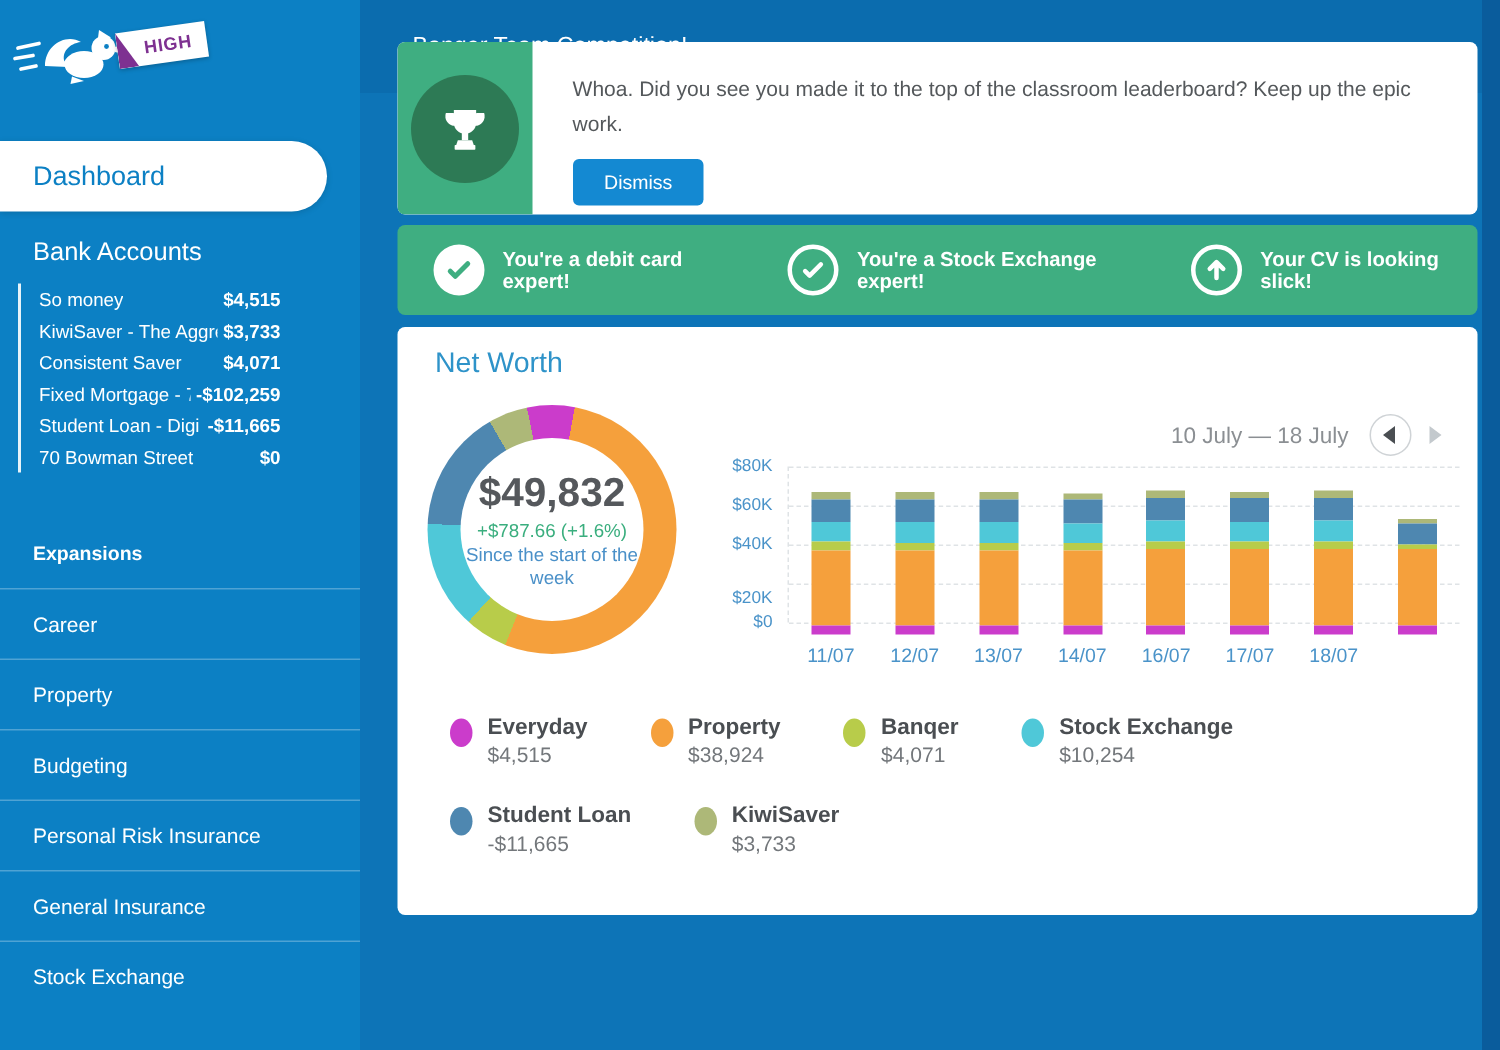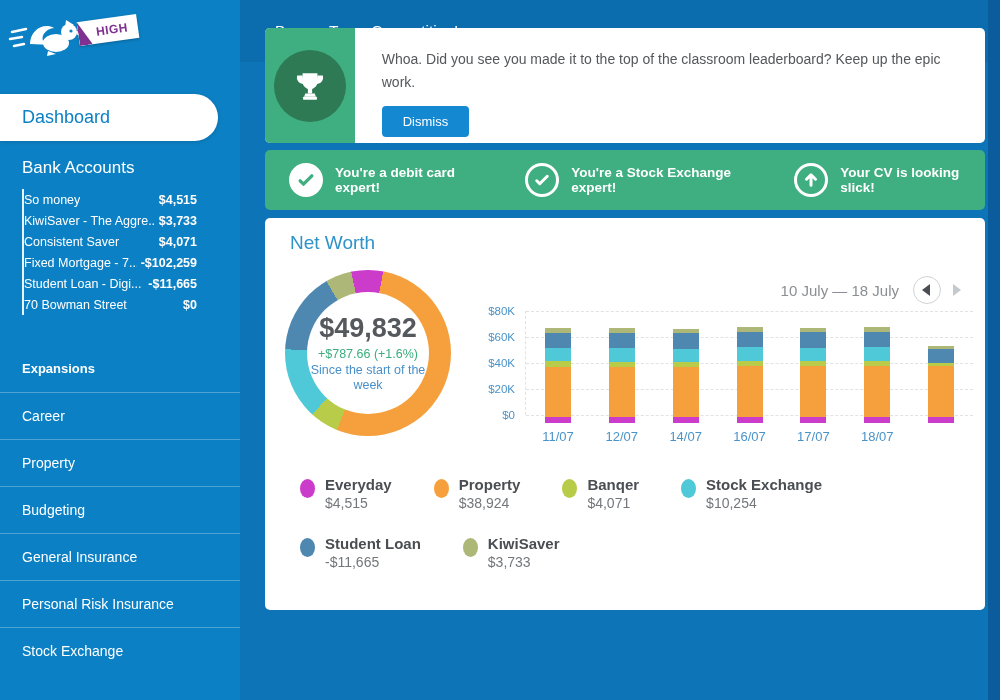--- a/index.html
+++ b/index.html
@@ -14,22 +14,22 @@
   .squirrel { position:absolute; left:8px; top:10px; }
   .high-badge { position:absolute; left:78px; top:18px; background:#fff; color:#7e3191;
     font-size:12px; font-weight:bold; letter-spacing:.5px; padding:5px 10px 5px 18px;
     transform:rotate(-8deg); box-shadow:0 1px 3px rgba(0,0,0,.25); }
   .high-badge::before { content:""; position:absolute; left:0; top:0; width:13px; height:100%;
     background:#7e3191; clip-path:polygon(0 0,100% 100%,0 100%); }
   .dash-pill { margin-top:16px; width:218px; height:47px; background:#fff; color:#0c80c4;
     border-radius:0 26px 26px 0; font-size:18px; line-height:47px; padding-left:22px;
     cursor:pointer; box-shadow:0 1px 4px rgba(0,0,0,.15); }
   .ba-heading { font-size:17px; font-weight:normal; margin:17px 0 11px 22px; }
-  .accounts { list-style:none; margin-left:22px; border-left:2px solid rgba(255,255,255,.9);
-    width:175px; }
+  .accounts { list-style:none; margin-left:12px; border-left:2px solid rgba(255,255,255,.9);
+    padding-left:12px; width:175px; }
   .accounts li { display:flex; justify-content:space-between; align-items:baseline;
     font-size:12.5px; padding:3.5px 0; cursor:pointer; }
   .accounts .acc-name { white-space:nowrap; overflow:hidden; }
   .accounts .acc-val { font-weight:bold; white-space:nowrap; margin-left:4px; }
   .exp-heading { font-size:13px; font-weight:bold; margin:46px 0 16px 22px; }
   .exp-list { list-style:none; }
   .exp-list li { font-size:14px; padding:15px 0 15px 22px;
     border-top:1px solid rgba(255,255,255,.28); cursor:pointer; }
 
   
@@ -163,22 +163,22 @@
           <span class="acc-name">70 Bowman Street</span>
           <span class="acc-val">$0</span>
         </li>
       </ul>
 
     <h3 class="exp-heading">Expansions</h3>
     <ul class="exp-list" id="expansions">
         <li>Career</li>
         <li>Property</li>
         <li>Budgeting</li>
+        <li>Personal Risk Insurance</li>
         <li>General Insurance</li>
-        <li>Personal Risk Insurance</li>
         <li>Stock Exchange</li>
       </ul>
   </aside>
 
   <div class="main">
     <header class="topbar">
       <div class="classroom-selector">
         <span>Banqer Team Competition!</span>
         <span class="caret-down"></span>
       </div>
@@ -251,21 +251,21 @@
         <button class="nav-next">
           <span class="tri-right"></span>
         </button>
       </div>
 
       <div class="chart">
         <div class="ylabels" id="yaxis">
             <div style="top: 0px;">$80K</div>
             <div style="top: 26px;">$60K</div>
             <div style="top: 52px;">$40K</div>
-            <div style="top: 78px; text-align: center;">$20K</div>
+            <div style="top: 88px; text-align: center;">$20K</div>
             <div style="top: 104px;">$0</div>
           </div>
         <div class="plot" id="plot">
             <div class="grid-line" style="top: 0px;"></div>
             <div class="grid-line" style="top: 26px;"></div>
             <div class="grid-line" style="top: 52px;"></div>
             <div class="grid-line" style="top: 78px;"></div>
             <div class="grid-line" style="top: 104px;"></div>
             <div class="bar-col">
               <div class="bar-stack" style="bottom: -8px;">
@@ -285,20 +285,31 @@
                 <div class="bar-seg" style="height: 5.3px; background: rgb(184, 204, 74);"></div>
                 <div class="bar-seg" style="height: 13.4px; background: rgb(79, 200, 216);"></div>
                 <div class="bar-seg" style="height: 15.2px; background: rgb(78, 135, 176);"></div>
                 <div class="bar-seg" style="height: 4.8px; background: rgb(173, 184, 120);"></div>
               </div>
               <div class="bar-xlabel">12/07</div>
             </div>
             <div class="bar-col">
               <div class="bar-stack" style="bottom: -8px;">
                 <div class="bar-seg" style="height: 5.9px; background: rgb(203, 60, 203);"></div>
+                <div class="bar-seg" style="height: 50.3px; background: rgb(245, 160, 60);"></div>
+                <div class="bar-seg" style="height: 5.3px; background: rgb(184, 204, 74);"></div>
+                <div class="bar-seg" style="height: 13.4px; background: rgb(79, 200, 216);"></div>
+                <div class="bar-seg" style="height: 15.2px; background: rgb(78, 135, 176);"></div>
+                <div class="bar-seg" style="height: 4.8px; background: rgb(173, 184, 120);"></div>
+              </div>
+              <div class="bar-xlabel">13/07</div>
+            </div>
+            <div class="bar-col">
+              <div class="bar-stack" style="bottom: -8px;">
+                <div class="bar-seg" style="height: 5.9px; background: rgb(203, 60, 203);"></div>
                 <div class="bar-seg" style="height: 49.8px; background: rgb(245, 160, 60);"></div>
                 <div class="bar-seg" style="height: 5.3px; background: rgb(184, 204, 74);"></div>
                 <div class="bar-seg" style="height: 13.4px; background: rgb(79, 200, 216);"></div>
                 <div class="bar-seg" style="height: 15.2px; background: rgb(78, 135, 176);"></div>
                 <div class="bar-seg" style="height: 4.8px; background: rgb(173, 184, 120);"></div>
               </div>
               <div class="bar-xlabel">14/07</div>
             </div>
             <div class="bar-col">
               <div class="bar-stack" style="bottom: -8px;">

